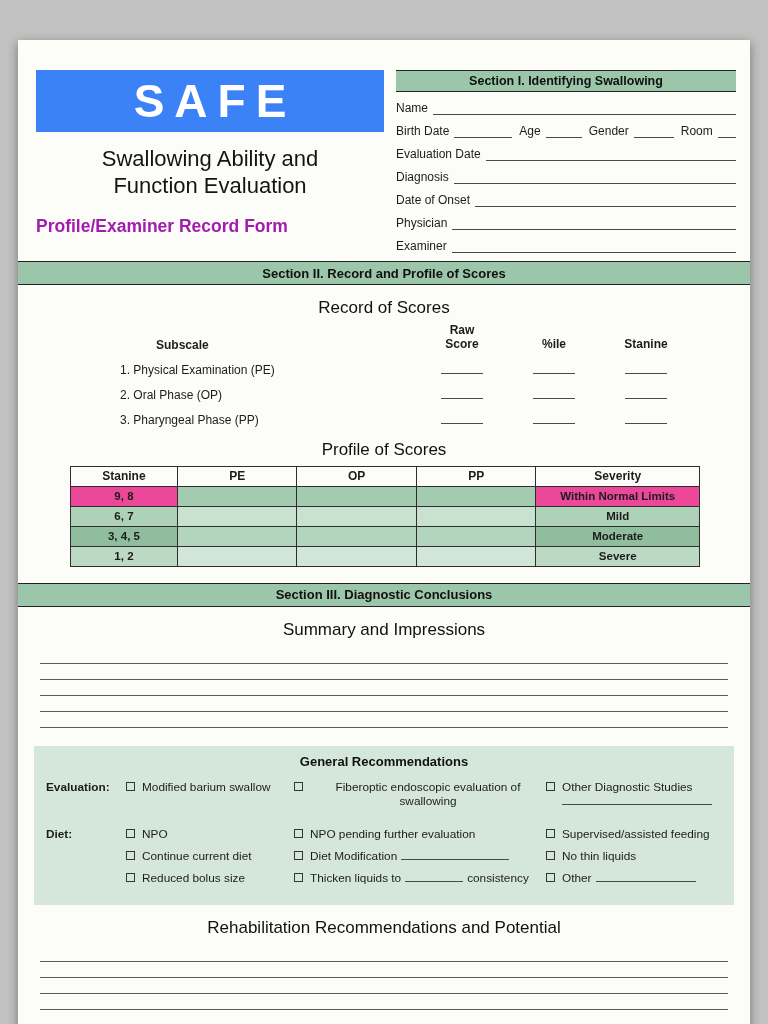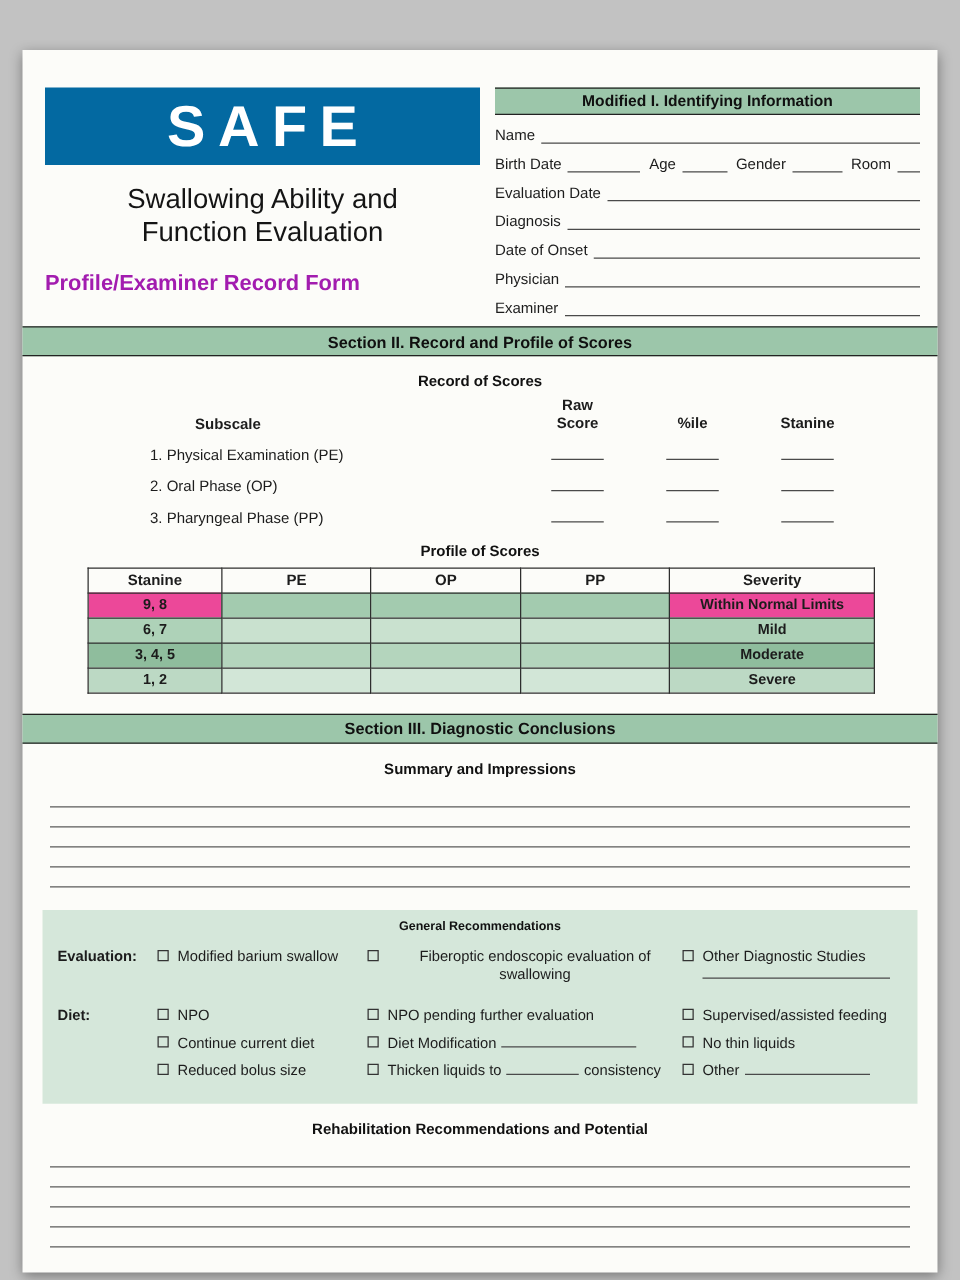--- a/index.html
+++ b/index.html
@@ -14,21 +14,21 @@
     width:732px; margin:40px auto 24px;
     background:#fcfcf9;
     box-shadow:0 3px 10px rgba(0,0,0,.4);
     padding-bottom:20px;
   }
 
   
   .hdr { display:flex; padding:30px 14px 8px 18px; }
   .hdr-left { width:348px; }
   .logo-box {
-    background:#0369a1; height:62px; display:flex; align-items:center; justify-content:center;
+    background:#3b82f6; height:62px; display:flex; align-items:center; justify-content:center;
   }
   .logo-box span {
     color:#fff; font-size:46px; font-weight:bold; letter-spacing:10px; padding-left:10px;
   }
   .subtitle { text-align:center; font-size:22px; line-height:1.22; margin-top:14px; color:#141414; }
   .form-title { font-size:17.5px; font-weight:bold; margin-top:16px; color:#a21caf; }
   .hdr-right { flex:1; margin-left:12px; }
   .sec1-band {
     background:#9cc6aa; border-top:1px solid #222; border-bottom:1px solid #222;
     text-align:center; font-weight:bold; font-size:12.5px; padding:3px 0; color:#101010;
@@ -41,21 +41,21 @@
   .grow { flex:1; }
   .w58{width:58px;} .w36{width:36px;} .w40{width:40px;}
 
   
   .section-band {
     background:#9cc6aa; border-top:1px solid #222; border-bottom:1px solid #222;
     text-align:center; font-weight:bold; font-size:13px; padding:3.5px 0; color:#101010;
   } .mt16{margin-top:16px;}
 
   
-  .centered-title { text-align:center; font-weight:bold; font-size:12px; margin-top:13px; color:#111; }
+  .centered-title { text-align:center; font-weight:normal; font-size:17px; margin-top:13px; color:#111; }
   .record { margin:6px 58px 0 80px; font-size:12px; }
   .rec-head { display:flex; align-items:flex-end; }
   .rec-sub { flex:1; font-weight:bold; padding-left:58px; }
   .rec-col { width:92px; text-align:center; font-weight:bold; line-height:1.15; }
   .rec-row { display:flex; align-items:flex-end; margin-top:9px; }
   .rec-label { flex:1; padding-left:22px; }
   .rec-cell { width:92px; text-align:center; }
   .rec-cell .blank { width:42px; }
 
   
@@ -75,21 +75,21 @@
   tbody tr:nth-child(3) .c { background:#b4d5bd; }
   tbody tr:nth-child(4) .st, tbody tr:nth-child(4) .sv { background:#bcd9c4; }
   tbody tr:nth-child(4) .c { background:#d2e6d7; }
 
   
   .lines { margin:8px 22px 0; }
   .rule { border-bottom:1px solid #5a5a5a; height:16px; }
 
   
   .panel { margin:18px 16px 0; background:#d5e7da; padding:8px 12px 13px; }
-  .panel-title { text-align:center; font-weight:bold; font-size:10px; color:#111; }
+  .panel-title { text-align:center; font-weight:bold; font-size:13px; color:#111; }
   .rec-group { display:flex; font-size:11.8px; margin-top:11px; }
   .grp-label { width:80px; font-weight:bold; flex-shrink:0; }
   .opt-col1 { width:168px; flex-shrink:0; }
   .opt-col2 { width:252px; flex-shrink:0;text-align:center; }
   .opt-col3 { flex:1; }
   .cb-item { display:flex; align-items:flex-start; margin-bottom:7px; }
   .cb {
     width:9px; height:9px; border:1.4px solid #333; flex-shrink:0;
     margin:2px 7px 0 0; background:transparent;
   }
@@ -108,21 +108,21 @@
         <span>SAFE</span>
       </div>
       <div class="subtitle">
         <div>Swallowing Ability and</div>
         <div>Function Evaluation</div>
       </div>
       <div class="form-title">Profile/Examiner Record Form</div>
     </div>
 
     <div class="hdr-right">
-      <div class="sec1-band">Modified I.  Identifying Information</div>
+      <div class="sec1-band">Section I.  Identifying Swallowing</div>
       <div class="fields">
         <div class="frow">
           <span class="lbl">Name</span>
           <span class="blank grow"></span>
         </div>
         <div class="frow">
           <span class="lbl">Birth Date</span>
           <span class="blank w58"></span>
           <span class="lbl mid">Age</span>
           <span class="blank w36"></span>

